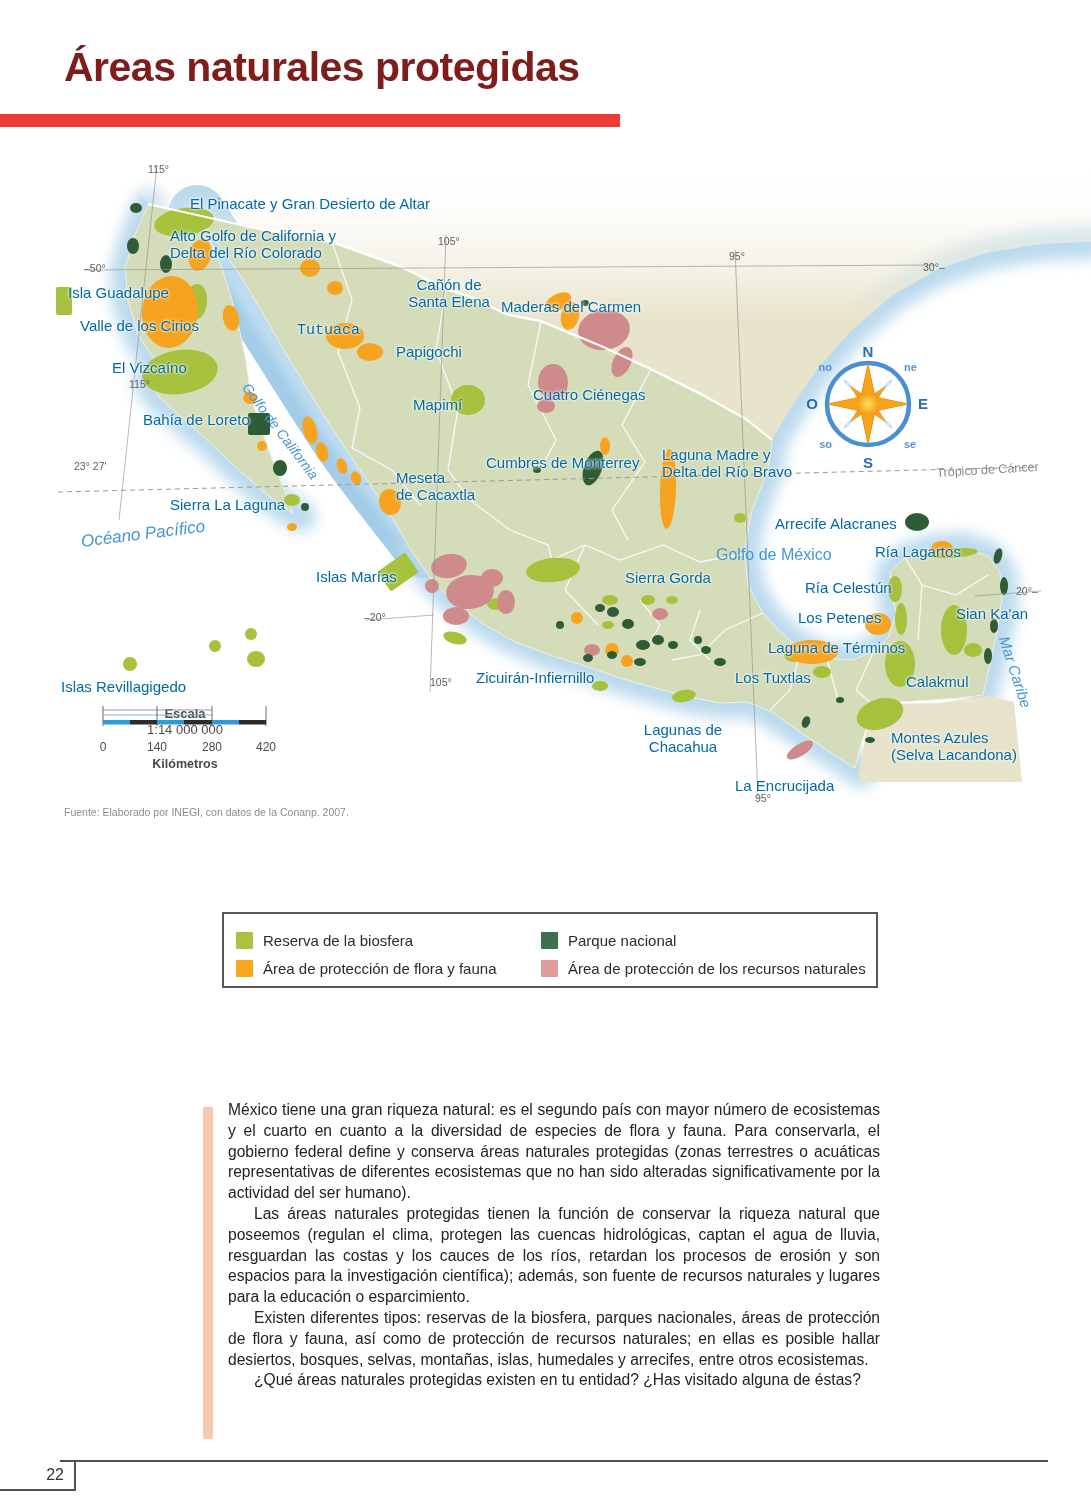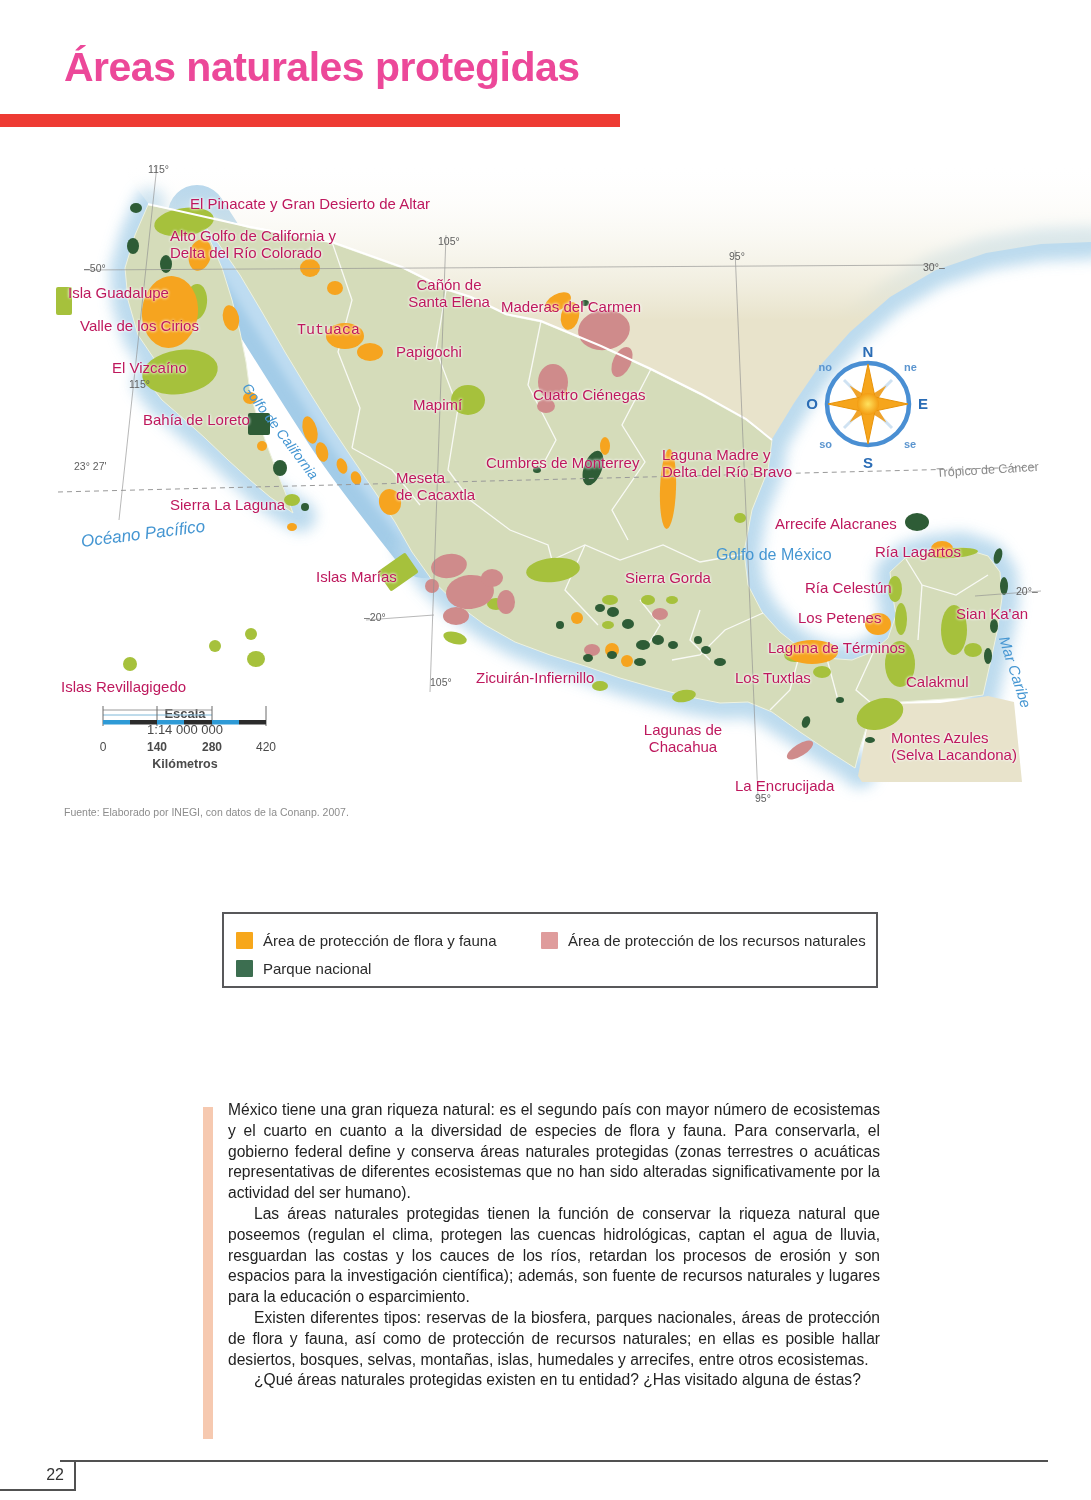--- a/index.html
+++ b/index.html
@@ -1,25 +1,25 @@
 <!DOCTYPE html>
 <html><head>
 <meta charset="utf-8">
 <style>
   html,body{margin:0;padding:0;background:#fff;}
   .page{position:relative;width:1091px;height:1500px;background:#ffffff;overflow:hidden;
         font-family:"Liberation Sans", sans-serif;}
-  .title{position:absolute;left:64px;top:44px;font-size:41px;font-weight:700;color:#ec4899;
+  .title{position:absolute;left:64px;top:44px;font-size:41px;font-weight:700;color:#7f1d1d;
          letter-spacing:-0.5px;margin:0;}
   .red-bar{position:absolute;left:0;top:114px;width:620px;height:13px;background:#ee3b33;}
 
   .map{position:absolute;left:0;top:0;width:1091px;height:900px;}
   .map svg{position:absolute;left:0;top:0;}
   #map-labels{position:absolute;left:0;top:0;width:1091px;height:900px;pointer-events:none;}
-  .mlabel{position:absolute;font-size:15px;color:#be185d;white-space:pre-line;line-height:1.1;
+  .mlabel{position:absolute;font-size:15px;color:#0369a1;white-space:pre-line;line-height:1.1;
           text-shadow:0 0 3px #fff,0 0 3px #fff;}
   .mlabel.center{text-align:center;}
   .wlabel{position:absolute;color:#4596d2;white-space:nowrap;transform-origin:left top;}
   .wlabel.it{font-style:italic;}
   .glabel{position:absolute;font-size:10.5px;color:#5f5f5f;white-space:nowrap;}
   .alabel{position:absolute;font-size:12.5px;color:#8a8a8a;white-space:nowrap;transform-origin:left top;}
 
   .scalebox{position:absolute;left:92px;top:706px;width:186px;text-align:center;color:#4a4a4a;}
   .sc-title{font-size:13px;font-weight:700;}
   .sc-ratio{font-size:13px;margin-top:1px;}
@@ -306,22 +306,22 @@
         <div class="glabel" style="left: 430px; top: 676px;">105°</div>
         <div class="glabel" style="left: 755px; top: 792px;">95°</div>
         <div class="alabel" style="left: 936px; top: 466px; transform: rotate(-3.5deg);">Trópico de Cáncer</div>
       </div>
 
     <div class="scalebox">
       <div class="sc-title">Escala</div>
       <div class="sc-ratio">1:14 000 000</div>
       <div class="sc-ticks" id="scale-ticks">
           <span style="left: 11px;">0</span>
-          <span style="left: 65px; font-weight: bold;">140</span>
-          <span style="left: 120px; font-weight: bold;">280</span>
+          <span style="left: 65px;">140</span>
+          <span style="left: 120px;">280</span>
           <span style="left: 174px;">420</span>
         </div>
       <svg width="186" height="26">
         <line x1="11" y1="4" x2="120" y2="4" stroke="#9a9a9a" stroke-width="1"></line>
         <line x1="11" y1="9" x2="120" y2="9" stroke="#7fb8d8" stroke-width="1"></line>
         <g stroke="#6b6b6b" stroke-width="1">
           <line x1="11" y1="0" x2="11" y2="20"></line>
             <line x1="65" y1="0" x2="65" y2="20"></line>
           <line x1="120" y1="0" x2="120" y2="20"></line>
             <line x1="174" y1="0" x2="174" y2="20"></line>
@@ -337,20 +337,24 @@
       </svg>
       <div class="sc-unit">Kilómetros</div>
     </div>
 
     <div class="source">Fuente: Elaborado por INEGI, con datos de la Conanp. 2007.</div>
   </div>
 
   <div class="legend">
     <div id="legend-grid">
         <div class="leg-item">
+          <span class="leg-swatch" style="background: rgb(169, 194, 63);"></span>
+          <span class="leg-label">Reserva de la biosfera</span>
+        </div>
+        <div class="leg-item">
           <span class="leg-swatch" style="background: rgb(247, 167, 27);"></span>
           <span class="leg-label">Área de protección de flora y fauna</span>
         </div>
         <div class="leg-item">
           <span class="leg-swatch" style="background: rgb(60, 110, 80);"></span>
           <span class="leg-label">Parque nacional</span>
         </div>
         <div class="leg-item">
           <span class="leg-swatch" style="background: rgb(223, 156, 156);"></span>
           <span class="leg-label">Área de protección de los recursos naturales</span>

